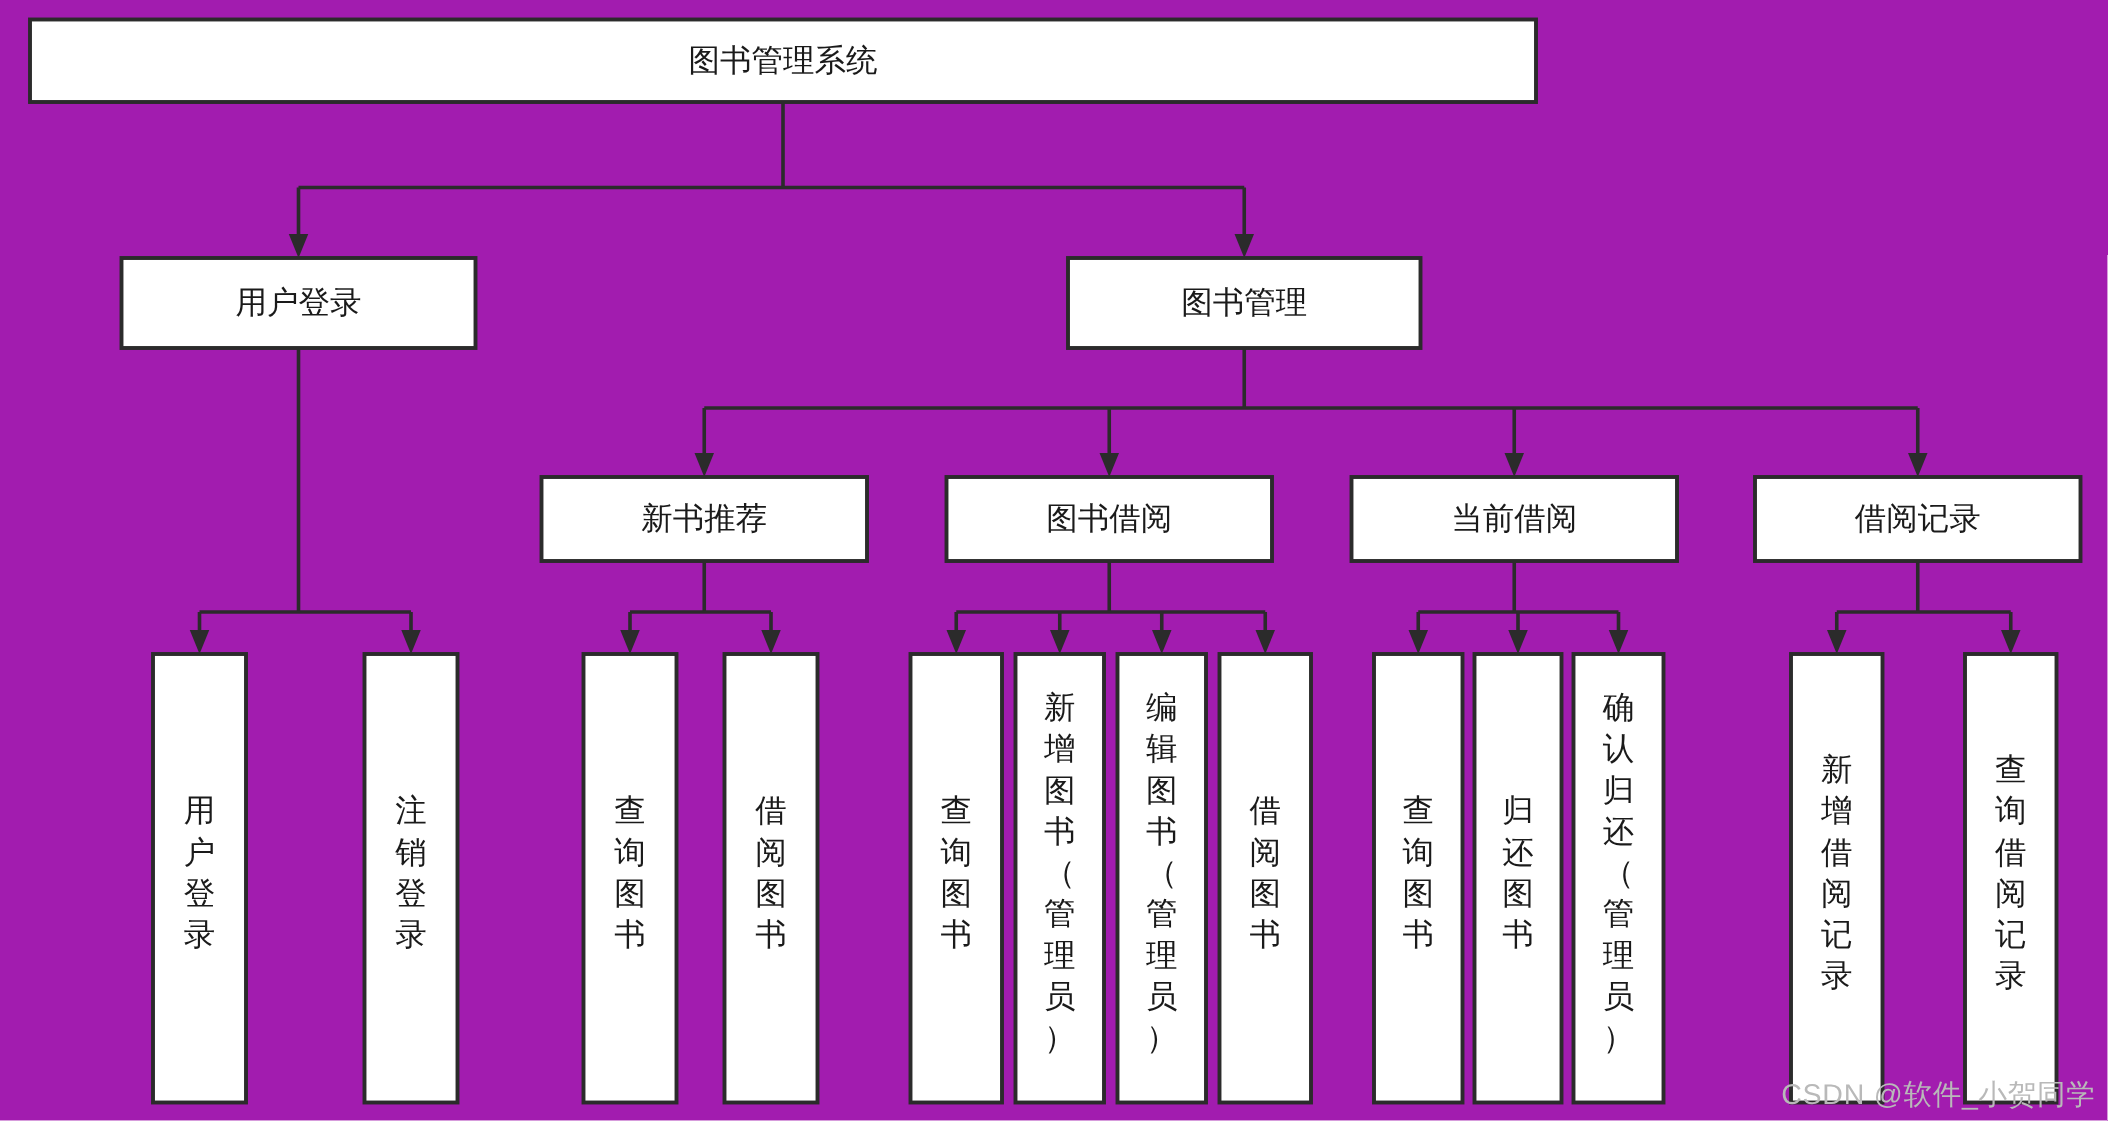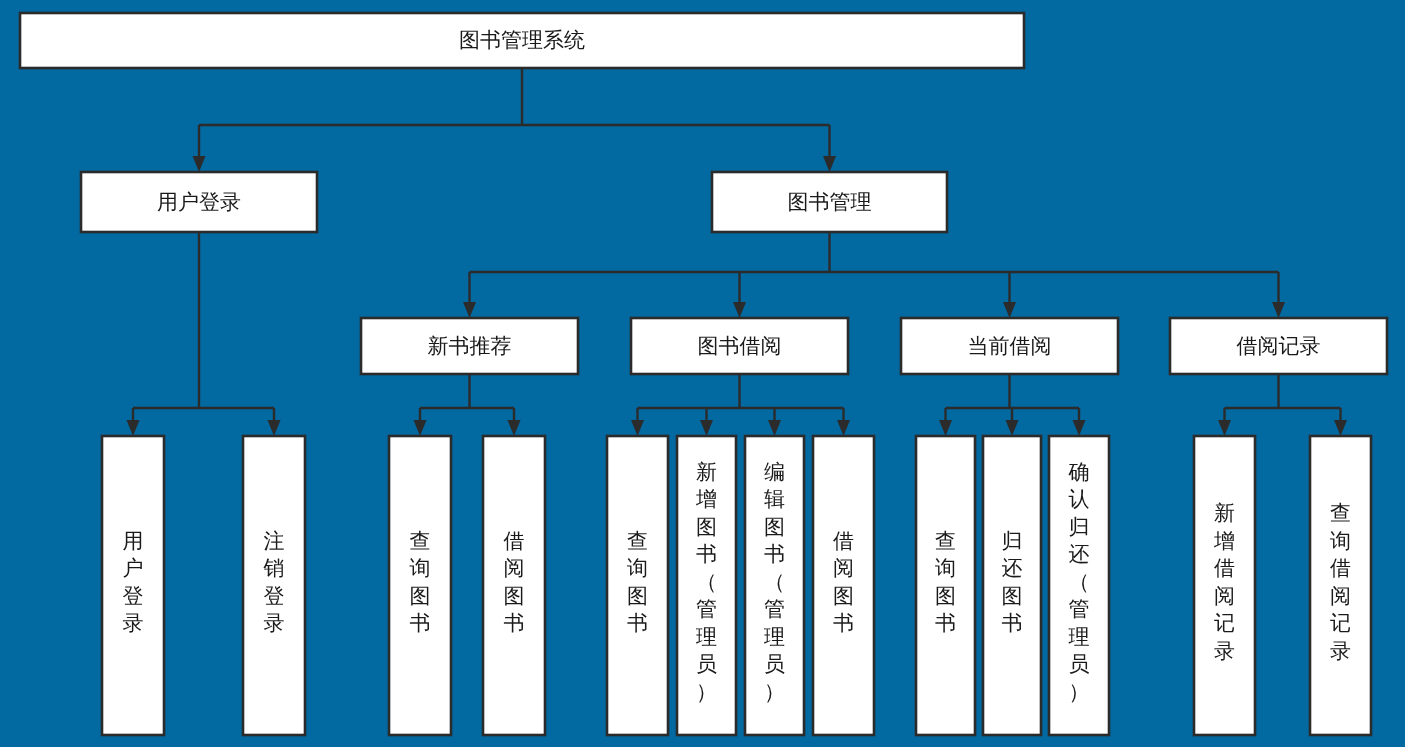--- a/index.html
+++ b/index.html
@@ -8,21 +8,21 @@
     padding: 0;
     background: #ffffff;
   }
   body {
     font-family: "Liberation Sans", "DejaVu Sans", sans-serif;
   }
   #diagram-root {
     position: relative;
     width: 1405px;
     height: 747px;
-    background: #0369a1;
+    background: #a21caf;
     overflow: hidden;
   }
   svg.flow-svg {
     position: absolute;
     left: 0;
     top: 0;
     width: 1405px;
     height: 747px;
     display: block;
   }
@@ -201,13 +201,14 @@
         <g>
           <rect x="1194" y="436" width="61" height="299" class="node-box"></rect>
           <text x="1224.5" y="0" class="node-label-vertical"><tspan x="1224.5" y="520.05">新</tspan><tspan x="1224.5" y="547.55">增</tspan><tspan x="1224.5" y="575.05">借</tspan><tspan x="1224.5" y="602.55">阅</tspan><tspan x="1224.5" y="630.05">记</tspan><tspan x="1224.5" y="657.55">录</tspan></text>
         </g>
         <g>
           <rect x="1310" y="436" width="61" height="299" class="node-box"></rect>
           <text x="1340.5" y="0" class="node-label-vertical"><tspan x="1340.5" y="520.05">查</tspan><tspan x="1340.5" y="547.55">询</tspan><tspan x="1340.5" y="575.05">借</tspan><tspan x="1340.5" y="602.55">阅</tspan><tspan x="1340.5" y="630.05">记</tspan><tspan x="1340.5" y="657.55">录</tspan></text>
         </g>
       </g>
     </svg>
+  <div class="watermark">CSDN @软件_小贺同学</div>
 </div>
 
 </body></html>

